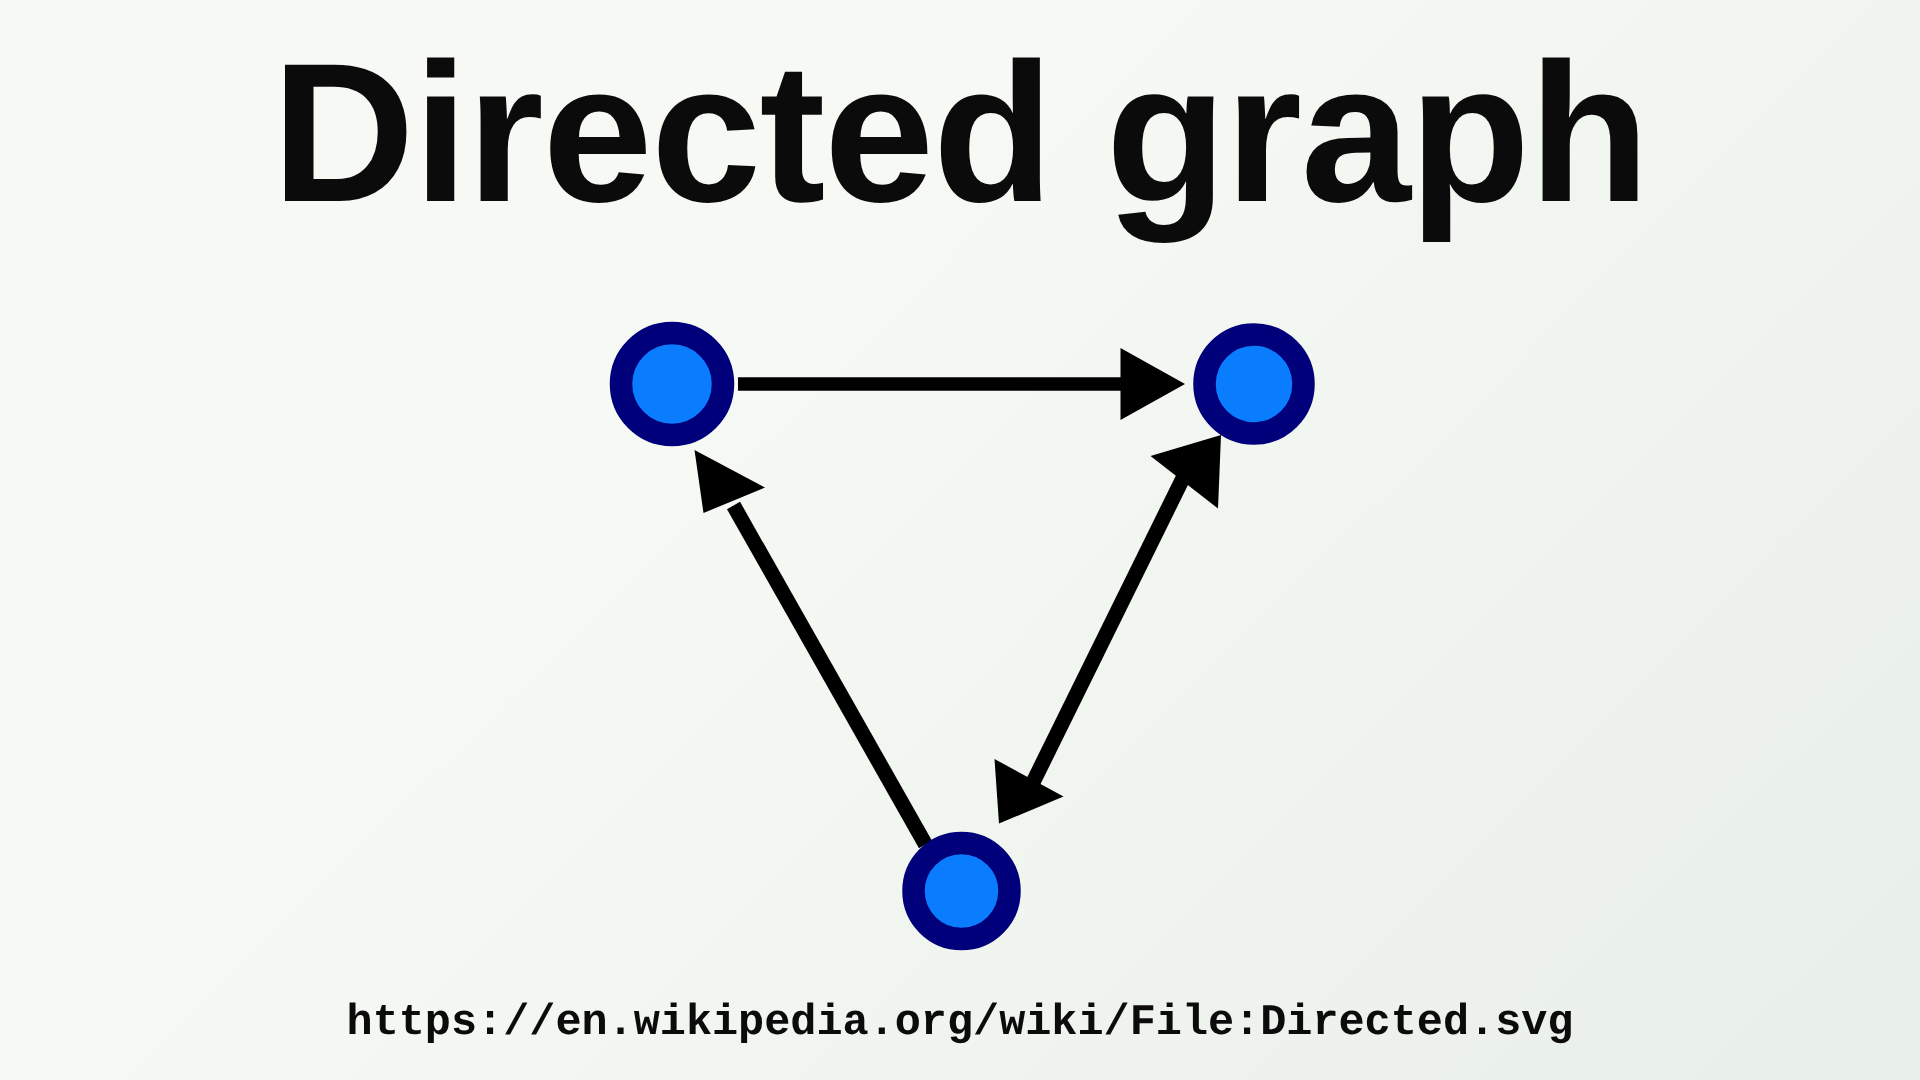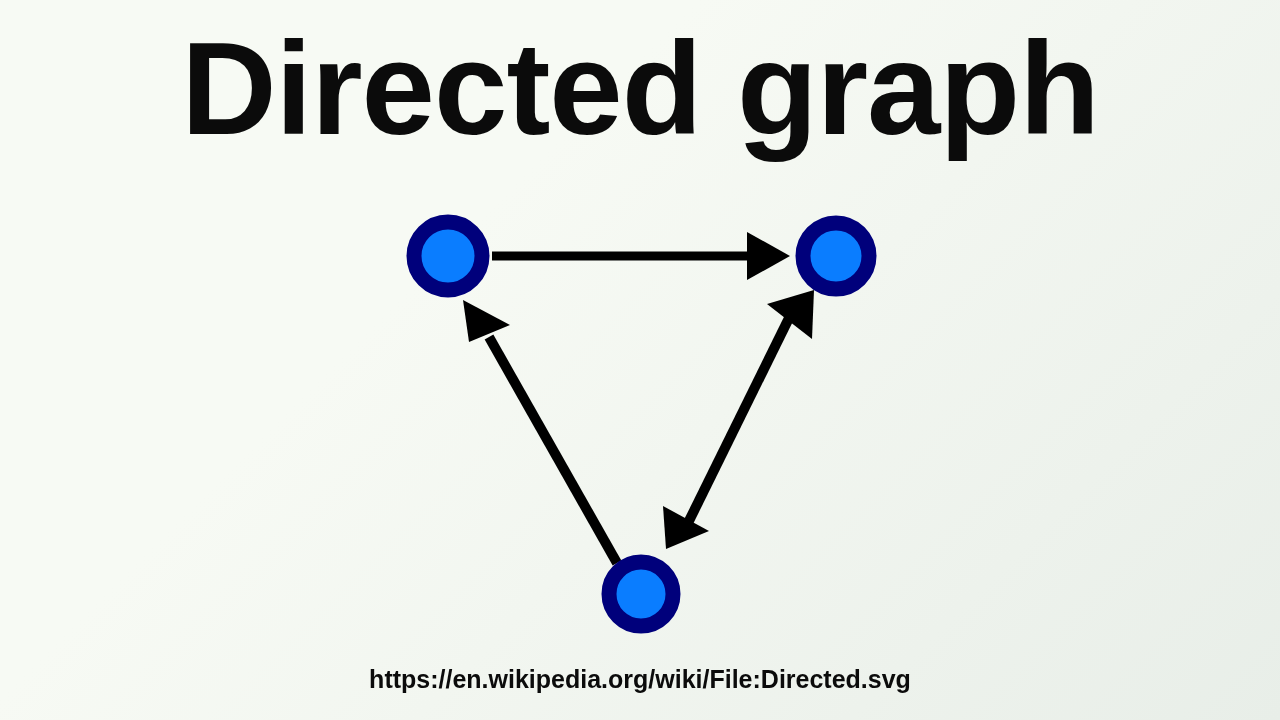--- a/index.html
+++ b/index.html
@@ -39,23 +39,23 @@
     top: 0;
     width: 1280px;
     height: 720px;
   }
   #caption {
     position: absolute;
     left: 0;
     top: 665px;
     width: 1280px;
     text-align: center;
-    font-family: Liberation Sans, sans-serif;
+    font-family: Liberation Mono, monospace;
     font-weight: bold;
-    font-size: 25px;
+    font-size: 29px;
     color: #0b0b0b;
     white-space: nowrap;
   }
 </style>
 </head>
 <body>
 
 <div id="stage" style="background: linear-gradient(135deg, rgb(247, 250, 244) 0%, rgb(247, 250, 244) 35%, rgb(232, 238, 232) 100%);">
 
   <div id="title" style="color: rgb(11, 11, 11);">Directed graph</div>

